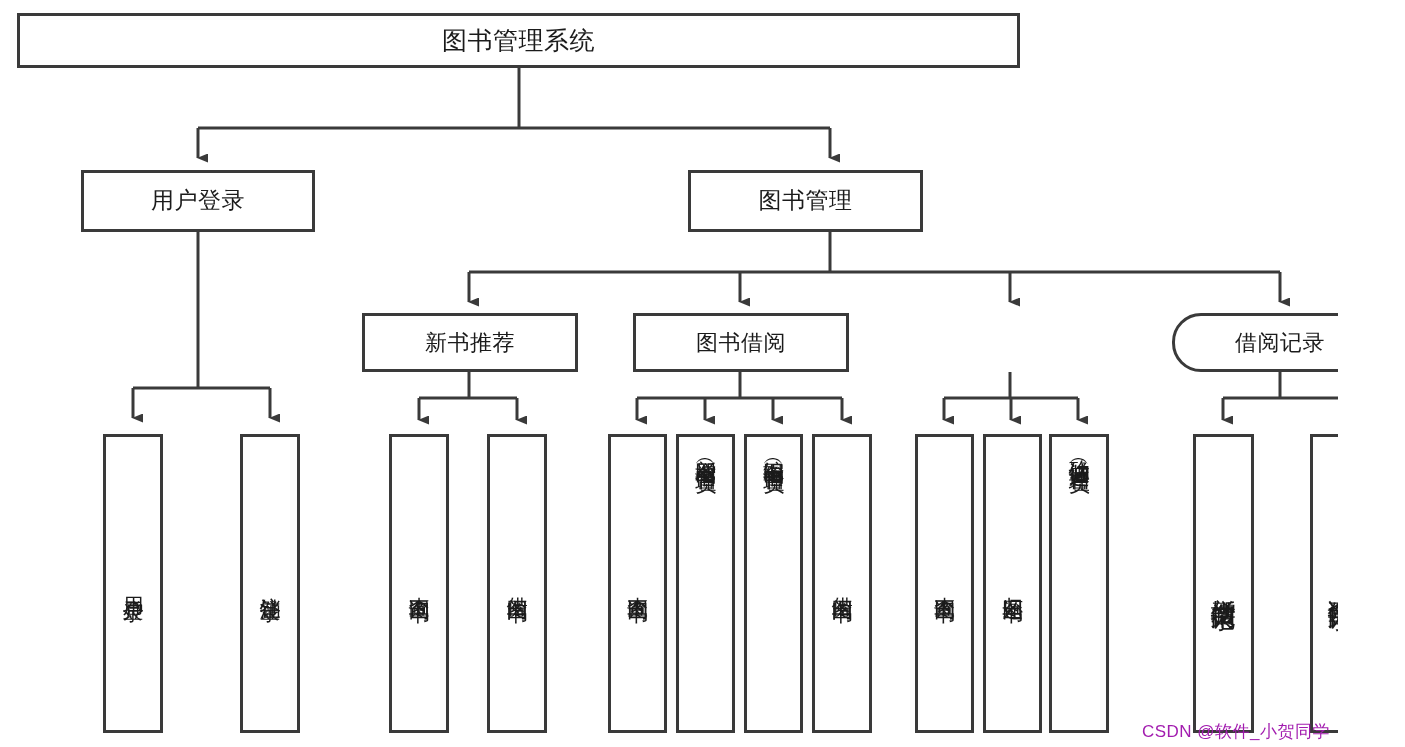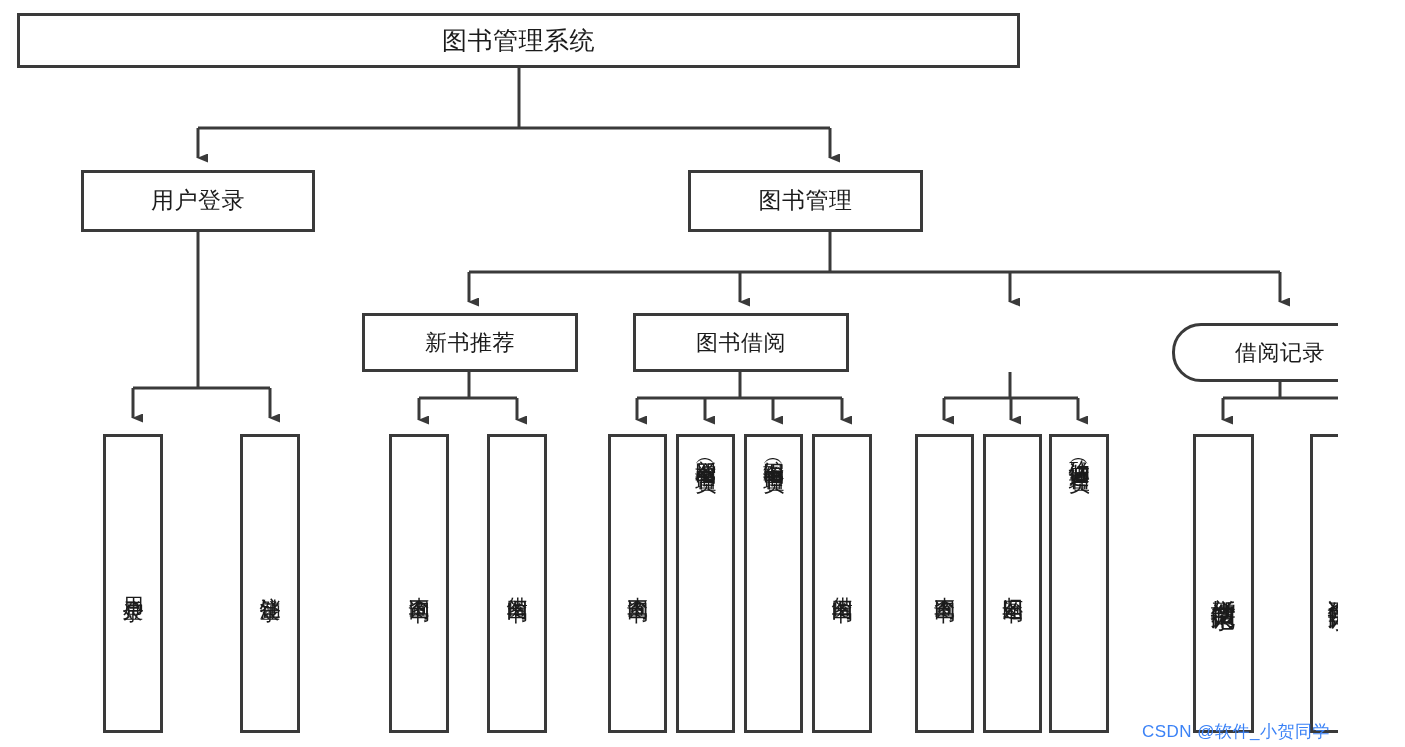--- a/index.html
+++ b/index.html
@@ -64,21 +64,21 @@
   #node-root { font-size: 25px; }
   .level2 { font-size: 23px; }
   .level3 { font-size: 22px; }
   .leaf   { font-size: 21px; }
   .leaf-wide { font-size: 25px; }
   #watermark {
     position: absolute;
     right: 8px;
     bottom: 4px;
     font-size: 17px;
-    color: #3b82f6;
+    color: #a21caf;
     letter-spacing: 0.5px;
     white-space: nowrap;
     pointer-events: none;
   }
 </style>
 </head>
 <body>
 
 <div id="diagram-canvas">
 
@@ -142,21 +142,21 @@
   <div class="node horizontal level2" style="left:688px; top:170px; width:235px; height:62px;">
     <span class="node-label">图书管理</span>
   </div>
 
   <div class="node horizontal level3" style="left:362px; top:313px; width:216px; height:59px;">
     <span class="node-label">新书推荐</span>
   </div>
   <div class="node horizontal level3" style="left:633px; top:313px; width:216px; height:59px;">
     <span class="node-label">图书借阅</span>
   </div>
-  <div class="node horizontal level3" style="left:1172px; top:323px; width:216px; height:59px;border-radius:29px;">
+  <div class="node horizontal level3" style="left:1172px; top:313px; width:216px; height:59px;border-radius:29px;">
     <span class="node-label">借阅记录</span>
   </div>
 
   <div class="node vertical leaf" style="left:103px; top:434px; width:60px; height:299px;">
     <span class="node-label">用户登录</span>
   </div>
   <div class="node vertical leaf" style="left:240px; top:434px; width:60px; height:299px;">
     <span class="node-label">注销登录</span>
   </div>
 

